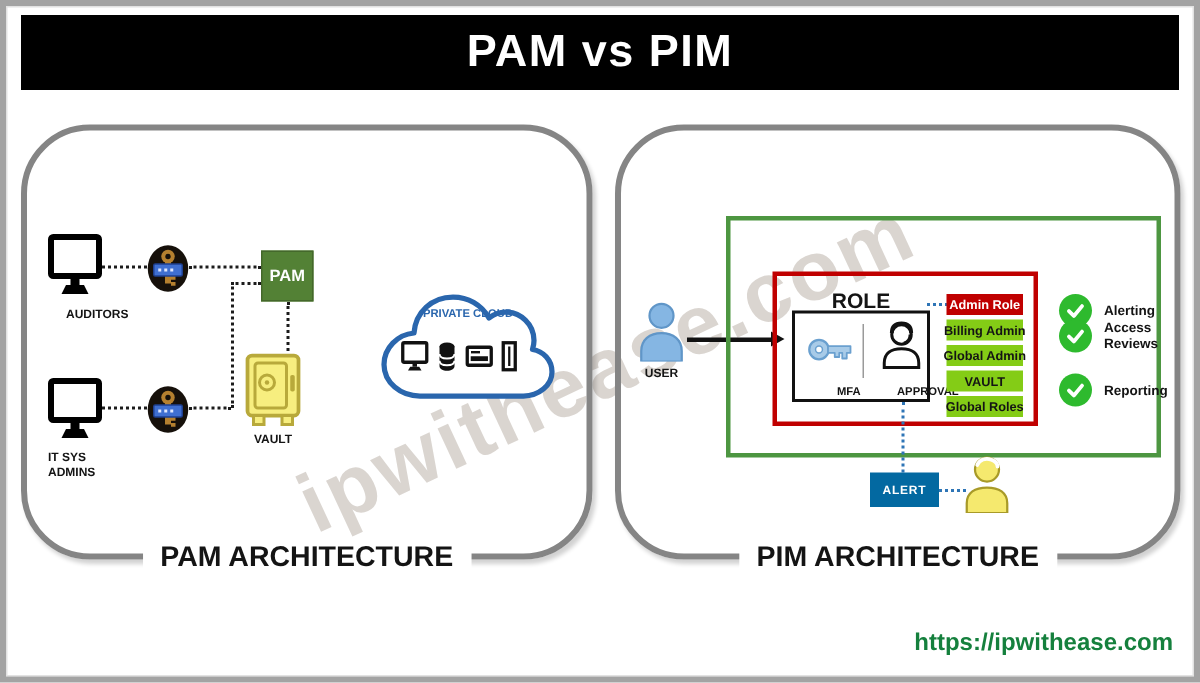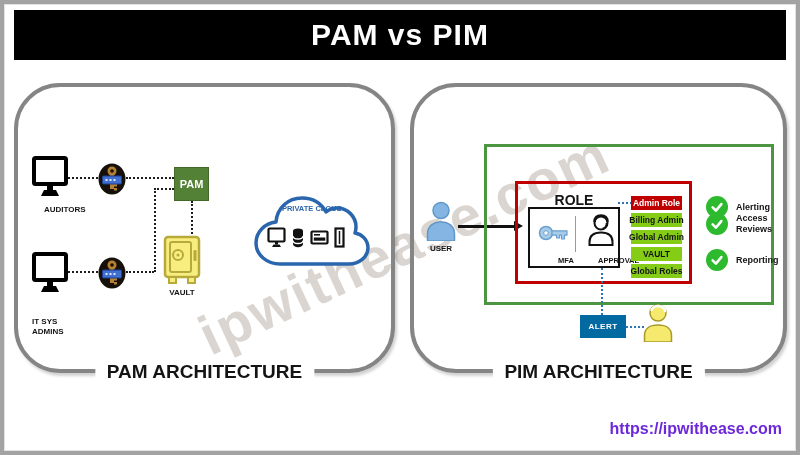--- a/index.html
+++ b/index.html
@@ -68,21 +68,21 @@
     background:#0369a1; color:#fff; display:flex; align-items:center; justify-content:center;
     font-size:8px; font-weight:bold; letter-spacing:0.5px;
   }
   .arrow-line { height:2.5px; background:#111; }
   .arrow-head {
     width:0; height:0; border-left:9px solid #111;
     border-top:5px solid transparent; border-bottom:5px solid transparent;
   }
   .footer-url {
     position:absolute; right:14px; top:416px; font-size:16px; font-weight:bold;
-    color:#6d28d9; text-decoration:none; z-index:3;
+    color:#15803d; text-decoration:none; z-index:3;
   }
   .small-cap { font-size:8px; line-height:10px; }
 </style>
 </head>
 <body>
 
 <div class="page">
 
   <div class="title-bar">PAM vs PIM</div>
 
@@ -95,21 +95,21 @@
       <rect x="15" y="28" width="6" height="6" fill="#000"></rect>
       <path d="M9 40 L27 40 L24 34 L12 34 Z" fill="#000"></path>
     </svg>
     <div class="abs lbl small-cap" style="left:26px;top:118px;width:40px;text-align:center;">AUDITORS</div>
 
     <svg class="abs" style="left:14px;top:165px;" width="36" height="42" viewBox="0 0 36 42">
       <rect x="2" y="2" width="32" height="26" rx="1.5" fill="#fff" stroke="#000" stroke-width="4"></rect>
       <rect x="15" y="28" width="6" height="6" fill="#000"></rect>
       <path d="M9 40 L27 40 L24 34 L12 34 Z" fill="#000"></path>
     </svg>
-    <div class="abs lbl small-cap" style="left:14px;top:213px;width:38px;margin-top:17px;">IT SYS ADMINS</div>
+    <div class="abs lbl small-cap" style="left:14px;top:213px;width:38px;">IT SYS ADMINS</div>
 
     <svg class="abs" style="left:80px;top:76px;" width="28" height="32" viewBox="0 0 28 32">
       <ellipse cx="14" cy="16" rx="13.5" ry="15.5" fill="#16100a"></ellipse>
       <circle cx="14" cy="8" r="4.5" fill="#b5802f"></circle>
         <circle cx="14" cy="8" r="1.8" fill="#16100a"></circle>
       <rect x="12" y="11" width="4" height="15" fill="#b5802f"></rect>
       <rect x="16" y="21" width="3" height="2.5" fill="#b5802f"></rect>
         <rect x="16" y="25" width="3" height="2.5" fill="#b5802f"></rect>
       <rect x="4.5" y="13" width="19" height="8" rx="1" fill="#3f6fd1" stroke="#1e3f8f"></rect>
       <rect x="7.5" y="16" width="2" height="2" fill="#dfe8ff"></rect>

